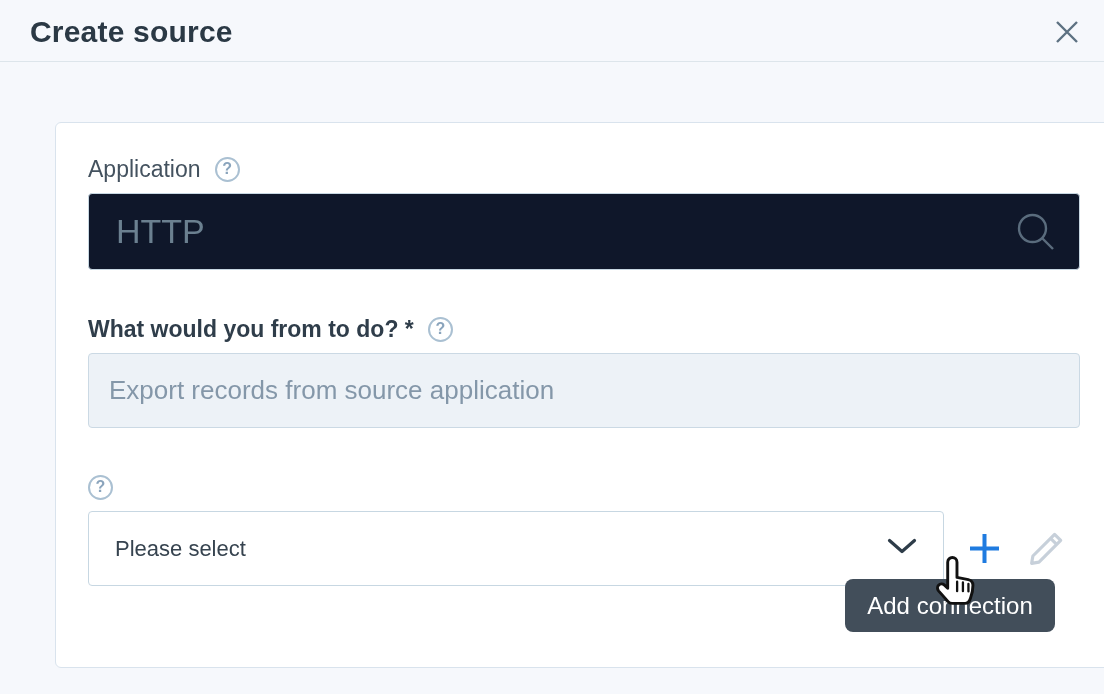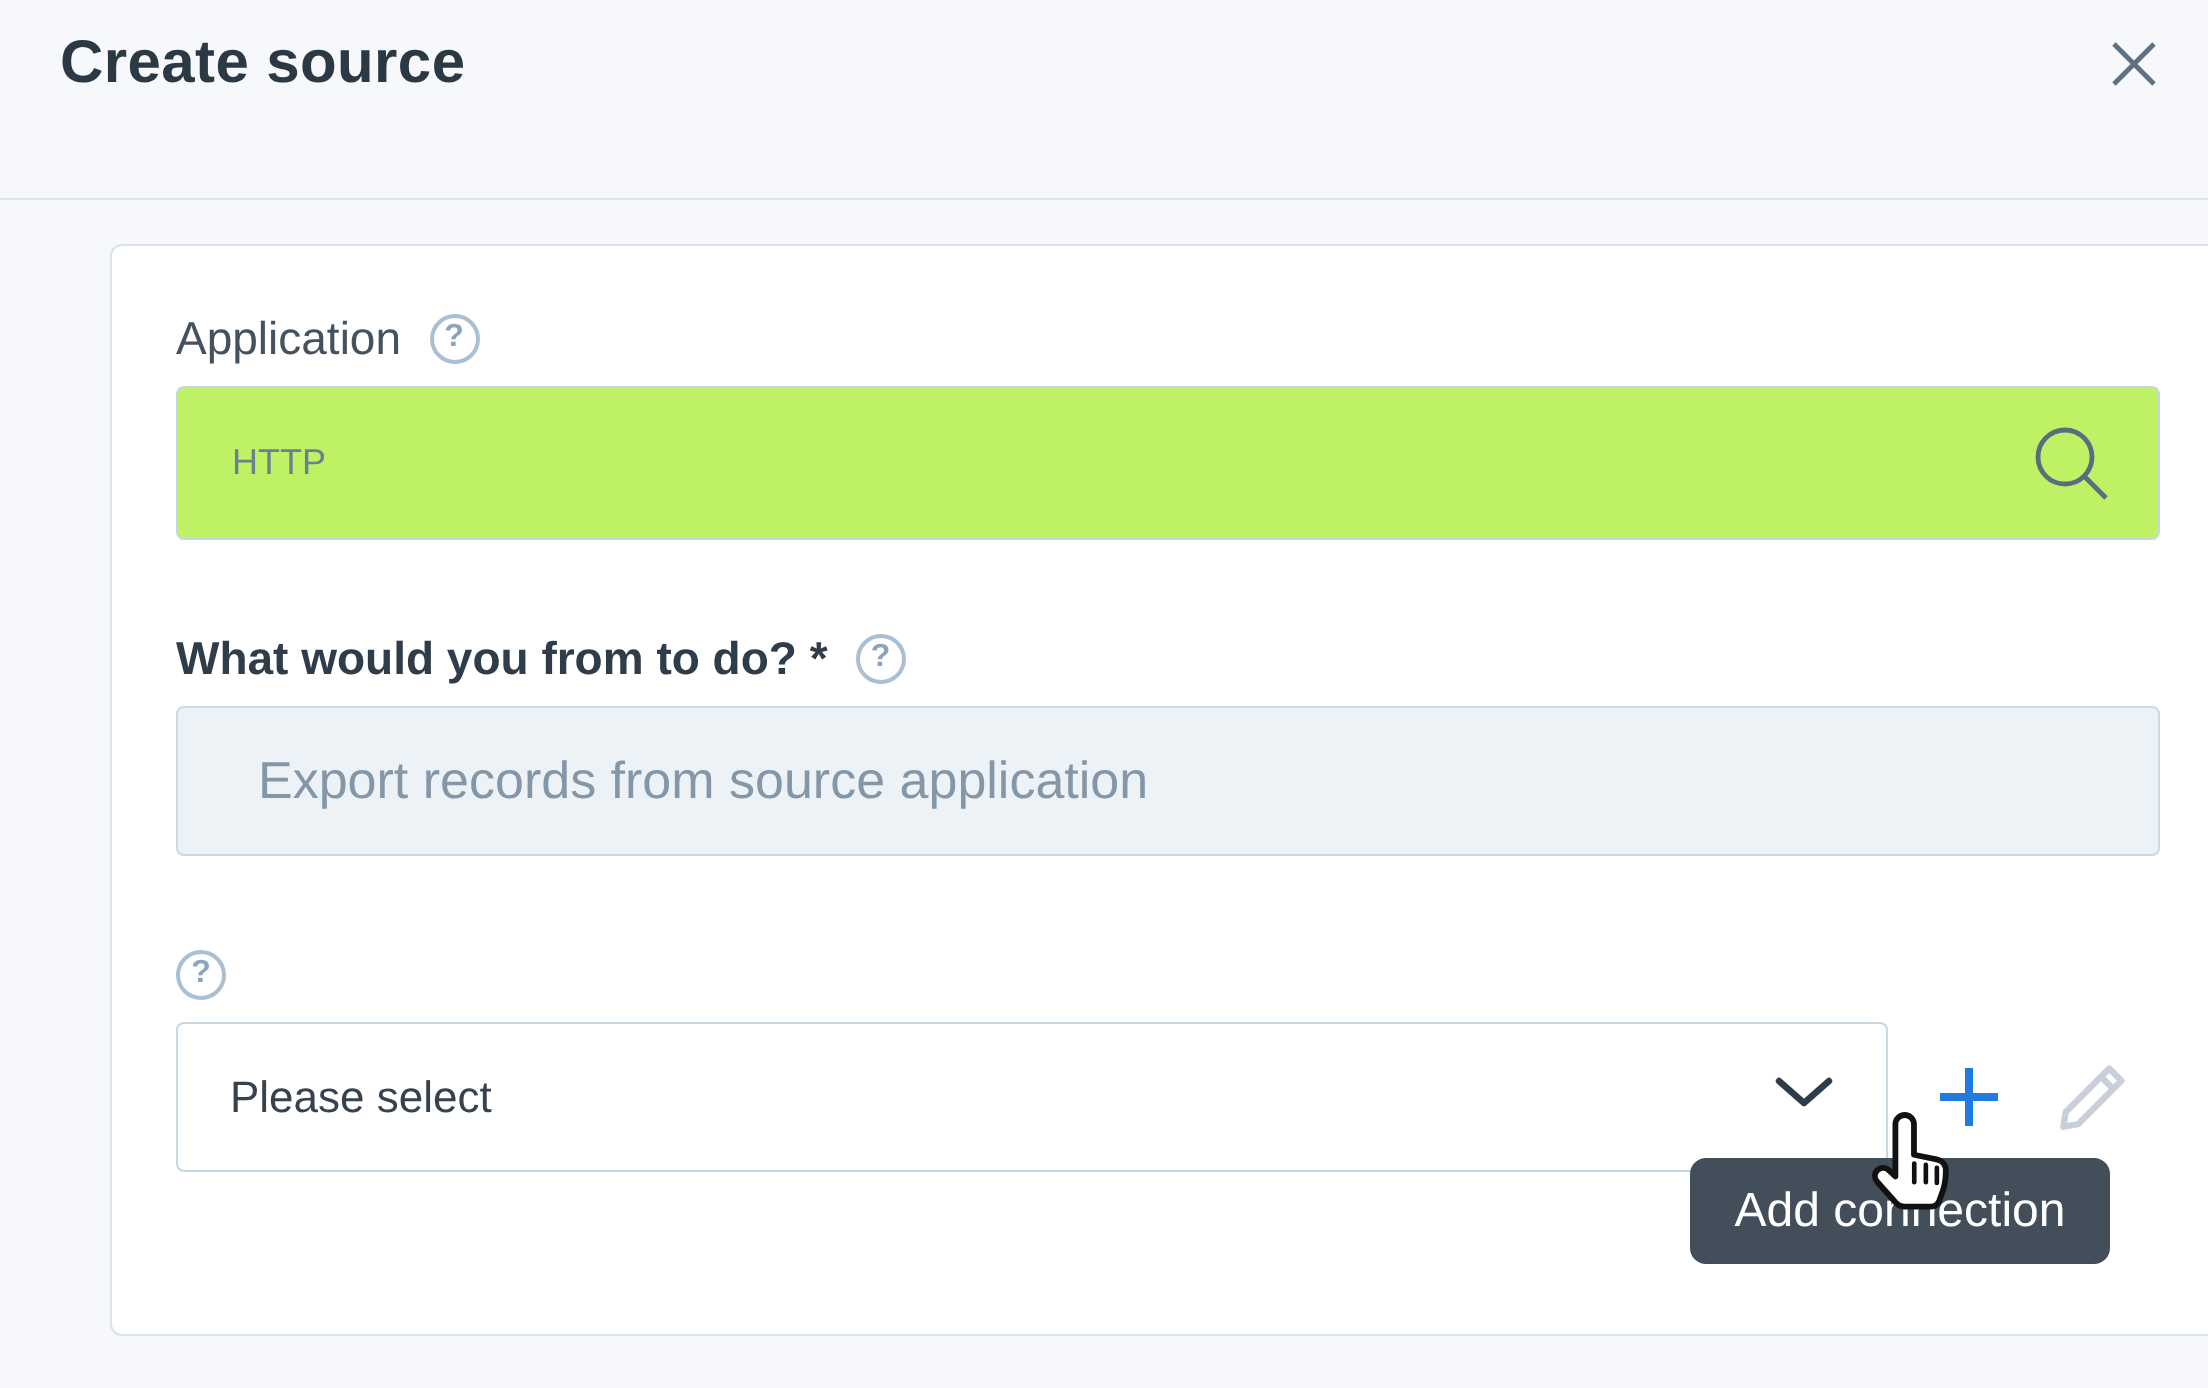--- a/index.html
+++ b/index.html
@@ -8,21 +8,21 @@
     position: relative;
     background: #f6f8fc;
     font-family: "Liberation Sans", sans-serif;
     overflow: hidden;
   }
 
   
   .header {
     position: absolute;
     top: 0; left: 0;
-    width: 1104px; height: 100px;
+    width: 1104px; height: 62px;
     border-bottom: 1px solid #dde5eb;
     display: flex;
     align-items: flex-start;
     justify-content: space-between;
     padding: 13px 18px 0 30px;
   }
   .page-title {
     font-size: 30px;
     font-weight: 700;
     color: #2b3945;
@@ -79,42 +79,42 @@
     cursor: pointer;
     flex: none;
     line-height: 1;
   }
 
   .input-wrap { position: relative; width: 992px; }
   .text-input {
     width: 992px; height: 77px;
     border: 1px solid #c7d7e2;
     border-radius: 4px;
-    background: #bef264;
+    background: #0f172a;
     font-family: "Liberation Sans", sans-serif;
-    font-size: 18px;
+    font-size: 34px;
     color: #6b8090;
     padding: 0 60px 0 27px;
     outline: none;
   }
   .search-icon {
     position: absolute;
     right: 22px; top: 50%;
     transform: translateY(-50%);
     line-height: 0;
     cursor: pointer;
   }
 
   .text-input.disabled {
     background: #edf2f7;
     border-color: #cbd9e4;
     color: #8497a9;
     font-size: 26px;
     height: 75px;
-    padding-left: 40px;
+    padding-left: 20px;
   }
 
   .gap-lg { margin-top: 44px; }
 
   .connection-row {
     display: flex;
     align-items: center;
   }
   .select-box {
     width: 856px; height: 75px;

